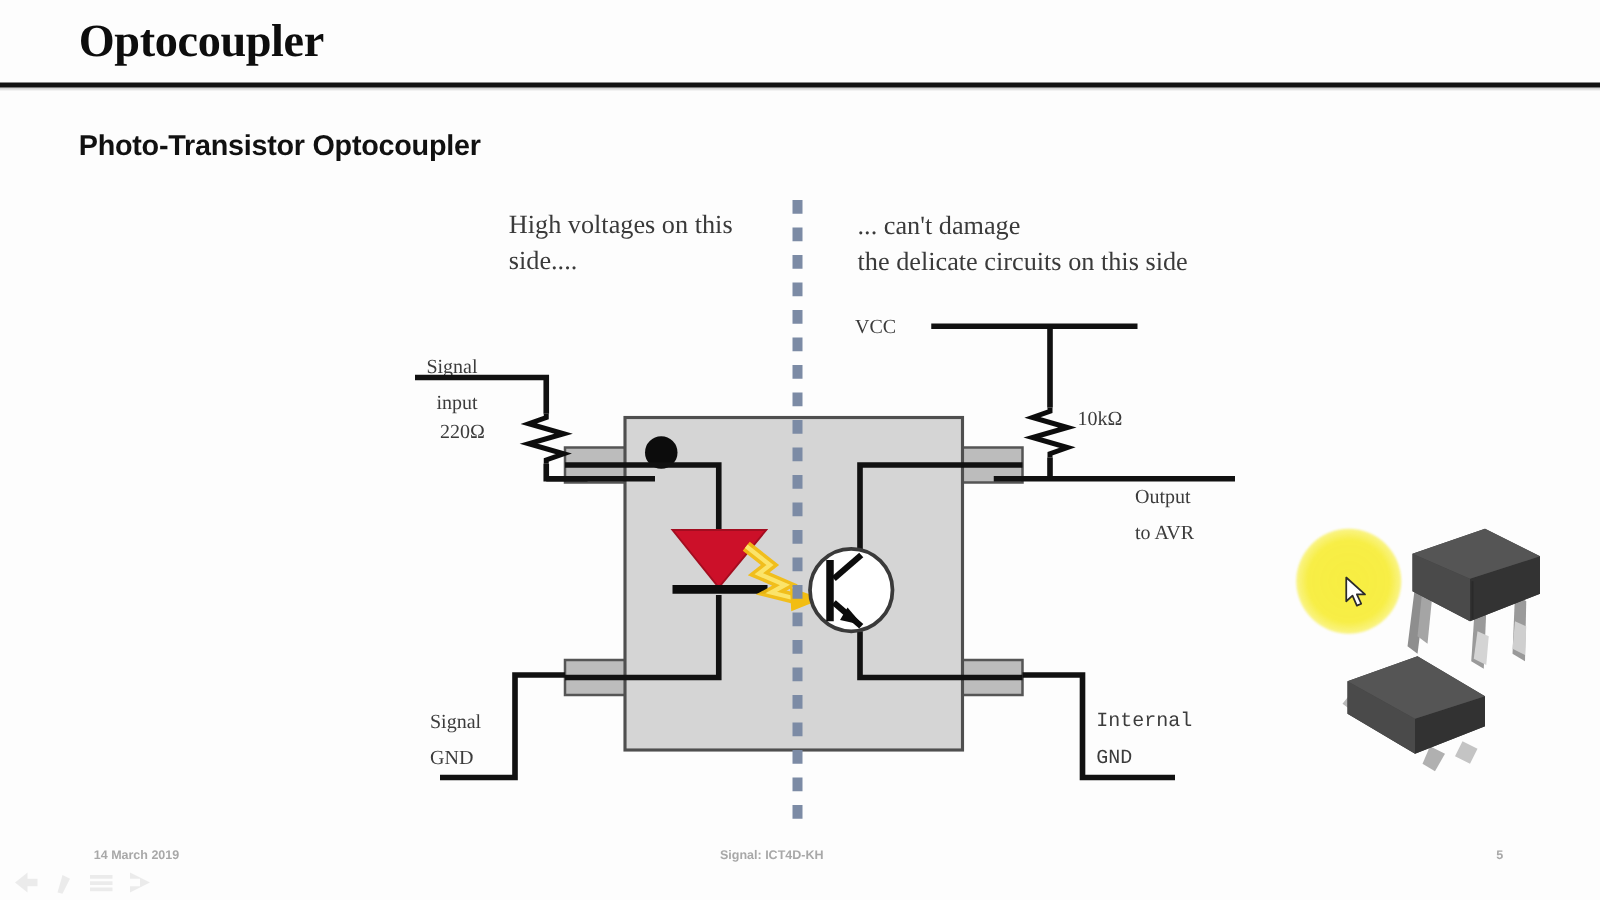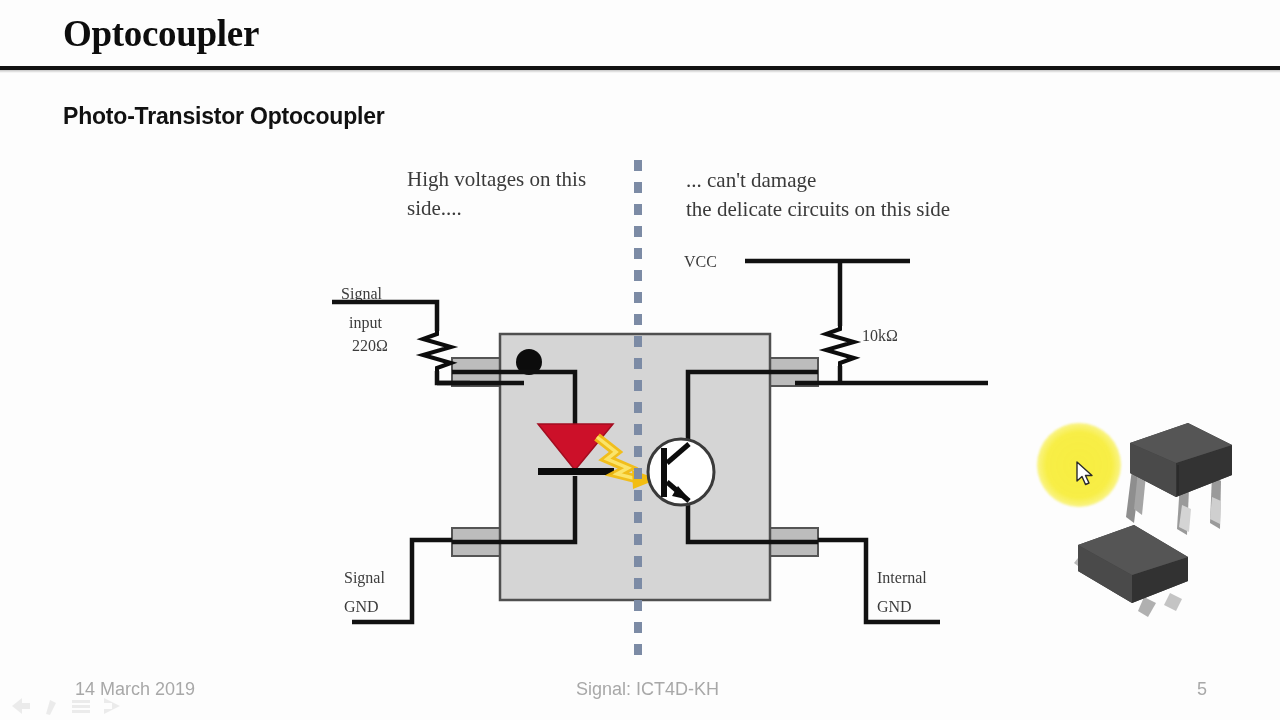--- a/index.html
+++ b/index.html
@@ -76,21 +76,21 @@
   .clabel.small { font-size:19px; color:#4a4a4a; }
 
   #lbl-signal-input { left:262px; top:279px; width:120px; text-align:right; }
   #lbl-220          { left:352px; top:331px; }
   #lbl-vcc          { left:684px; top:247px; }
   #lbl-10k          { left:862px; top:321px; }
   #lbl-output       { left:908px; top:383px; }
   #lbl-collector    { left:692px; top:425px; }
   #lbl-emitter      { left:692px; top:501px; }
   #lbl-signal-gnd   { left:344px; top:563px; }
-  #lbl-internal-gnd { left:877px; top:563px; }
+  #lbl-internal-gnd { left:877px; top:563px;font-family:Liberation Mono, monospace; }
 
   
   #diagram {
     position:absolute;
     left:0; top:0;
     width:1280px; height:720px;
     pointer-events:none;
   }
 
   
@@ -117,22 +117,23 @@
     position:absolute;
     left:1060px; top:405px;
     width:220px; height:230px;
   }
 
   
   .footer-text {
     position:absolute;
     top:679px;
     font-family:"Liberation Sans", sans-serif;
-    font-size:18px;
+    font-size:10px;
     color:#a8a8a8;
+    font-weight:bold;
   }
   #footer-date   { left:75px; }
   #footer-center { left:576px; }
   #footer-page   { left:1197px; }
 
   #nav-icons {
     position:absolute;
     left:8px; top:694px;
     width:120px; height:22px;
     opacity:0.13;
@@ -152,20 +153,22 @@
   <div class="annot" id="annot-left">High voltages on this
 side....</div>
   <div class="annot" id="annot-right">... can't damage
 the delicate circuits on this side</div>
 
   <div class="clabel" id="lbl-signal-input">Signal
 input</div>
   <div class="clabel" id="lbl-220">220Ω</div>
   <div class="clabel" id="lbl-vcc">VCC</div>
   <div class="clabel" id="lbl-10k">10kΩ</div>
+  <div class="clabel" id="lbl-output">Output
+to AVR</div>
   <div class="clabel small" id="lbl-collector">Collector</div>
   <div class="clabel small" id="lbl-emitter">Emitter</div>
   <div class="clabel" id="lbl-signal-gnd">Signal
 GND</div>
   <div class="clabel" id="lbl-internal-gnd">Internal
 GND</div>
 
   <svg id="diagram" viewBox="0 0 1280 720">
 
     <g>

